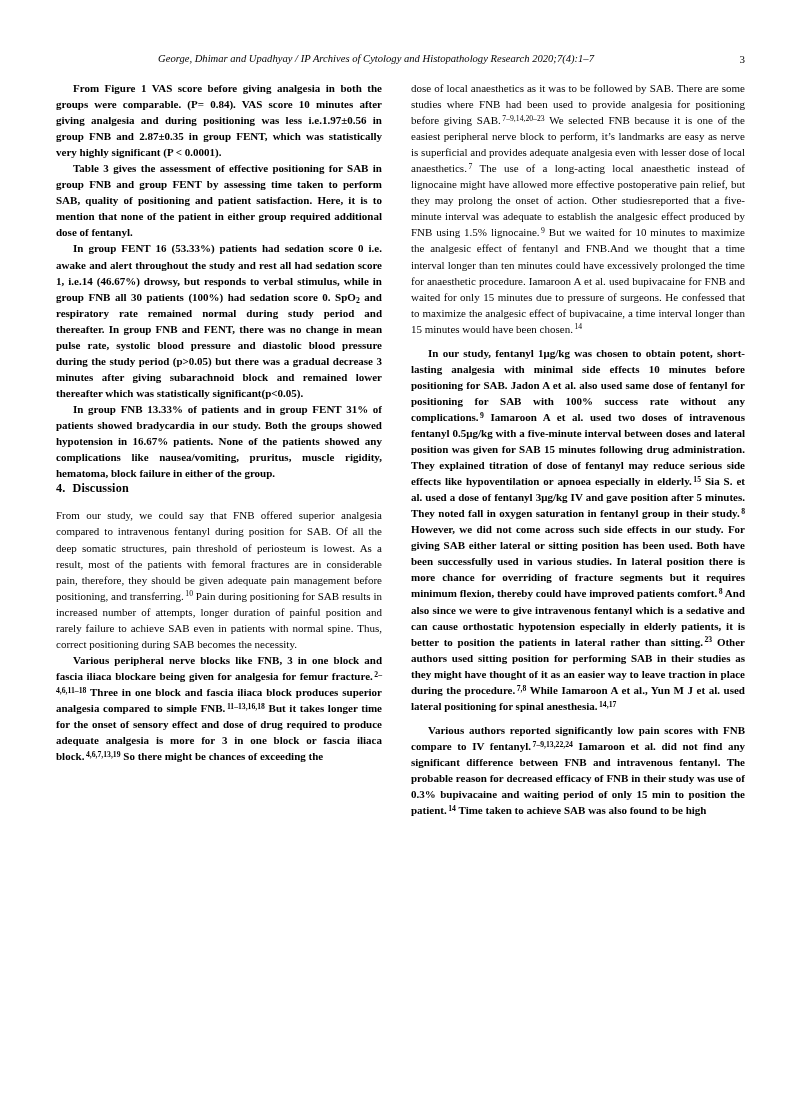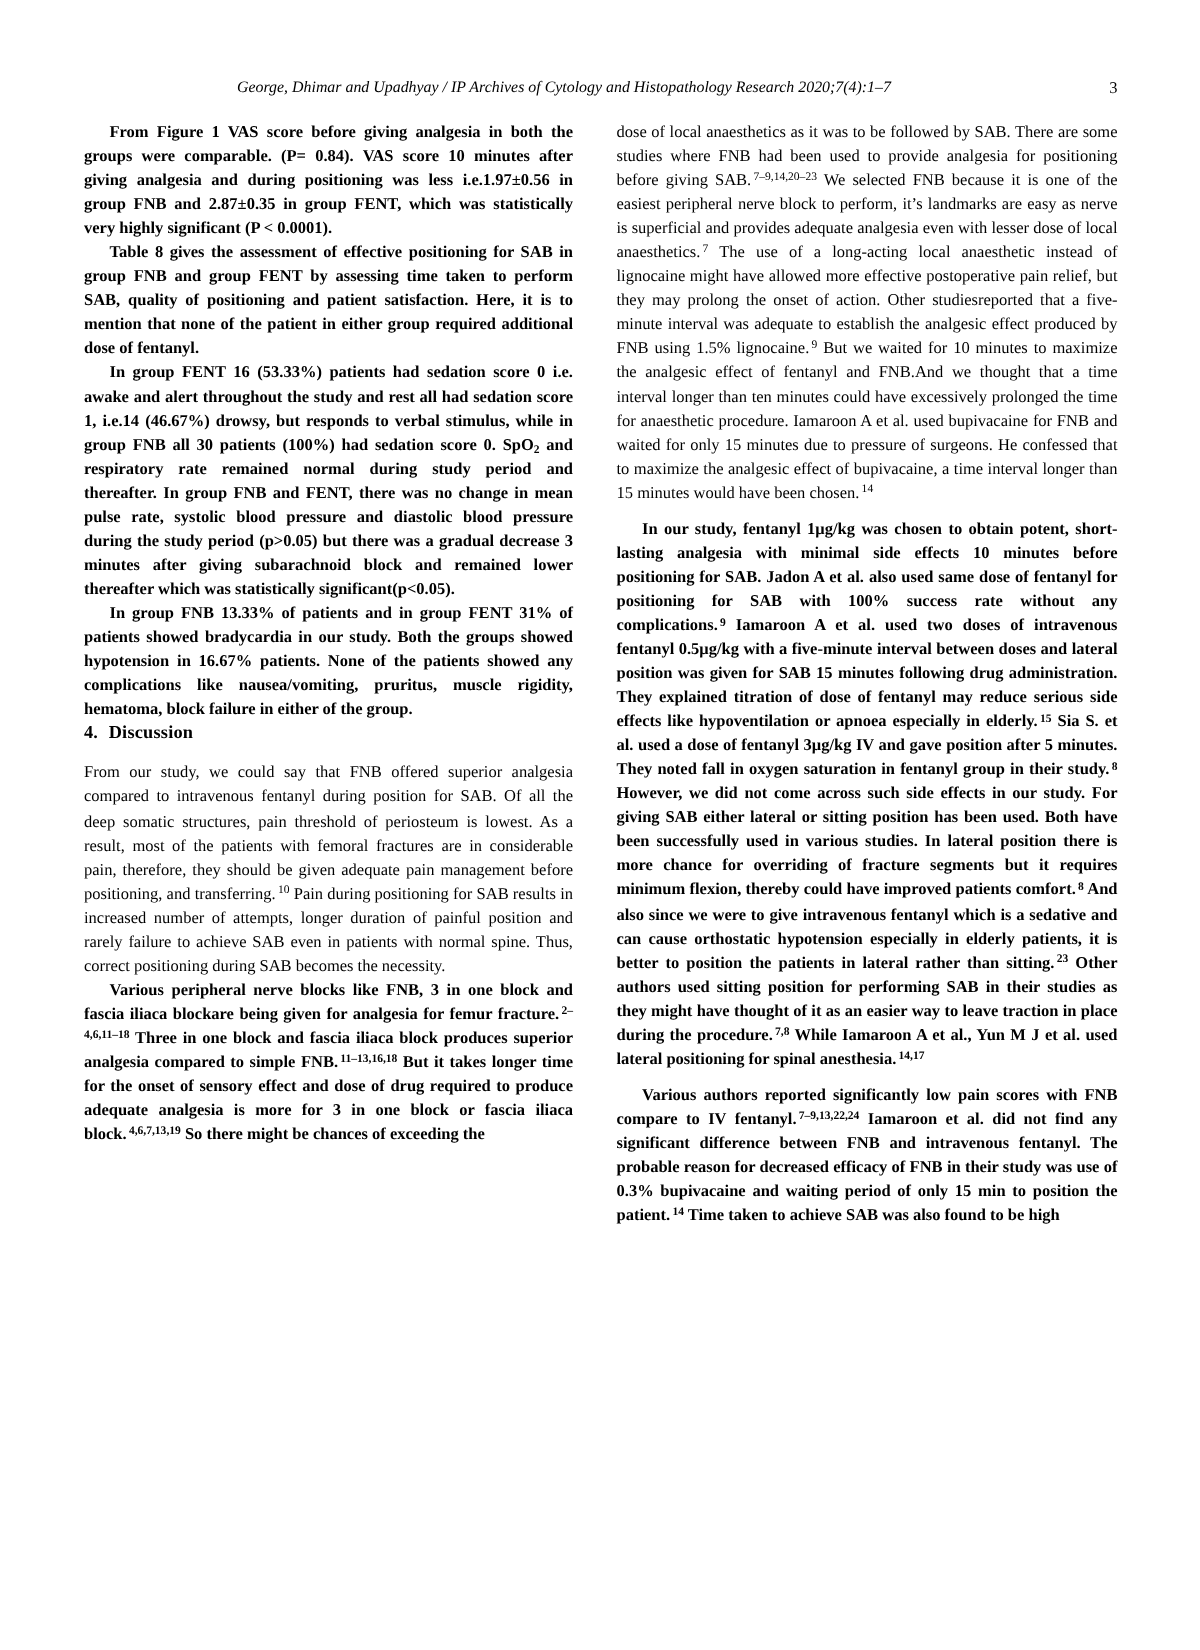--- a/index.html
+++ b/index.html
@@ -113,21 +113,21 @@
   </div>
 
   <div class="columns">
 
     <div class="col col-left">
 
 
 
       <p class="para indent">From Figure 1 VAS score before giving analgesia in both the groups were comparable. (P= 0.84). VAS score 10 minutes after giving analgesia and during positioning was less i.e.1.97±0.56 in group FNB and 2.87±0.35 in group FENT, which was statistically very highly significant (P &lt; 0.0001).</p>
 
-      <p class="para indent">Table 8 gives the assessment of effective positioning for SAB in group FNB and group FENT by assessing time taken to perform SAB, quality of positioning and patient satisfaction. Here, it is to mention that none of the patient in either group required additional dose of fentanyl.</p>
+      <p class="para indent">Table 3 gives the assessment of effective positioning for SAB in group FNB and group FENT by assessing time taken to perform SAB, quality of positioning and patient satisfaction. Here, it is to mention that none of the patient in either group required additional dose of fentanyl.</p>
 
       <p class="para indent"><span>In group FENT 16 (53.33%) patients had sedation score 0 i.e. awake and alert throughout the study and rest all had sedation score 1, i.e.14 (46.67%) drowsy, but responds to verbal stimulus, while in group FNB all 30 patients (100%) had sedation score 0. SpO</span><sub>2</sub><span> and respiratory rate remained normal during study period and thereafter. In group FNB and FENT, there was no change in mean pulse rate, systolic blood pressure and diastolic blood pressure during the study period (p&gt;0.05) but there was a gradual decrease 3 minutes after giving subarachnoid block and remained lower thereafter which was statistically significant(p&lt;0.05).</span></p>
 
       <p class="para indent">In group FNB 13.33% of patients and in group FENT 31% of patients showed bradycardia in our study. Both the groups showed hypotension in 16.67% patients. None of the patients showed any complications like nausea/vomiting, pruritus, muscle rigidity, hematoma, block failure in either of the group.</p>
 
       <h2 class="section-head spaced-above">
         <span class="num">4.</span><span>Discussion</span>
       </h2>
 
       <p class="para"><span>From our study, we could say that FNB offered superior analgesia compared to intravenous fentanyl during position for SAB. Of all the deep somatic structures, pain threshold of periosteum is lowest. As a result, most of the patients with femoral fractures are in considerable pain, therefore, they should be given adequate pain management before positioning, and transferring.</span><sup class="refmark">10</sup><span> Pain during positioning for SAB results in increased number of attempts, longer duration of painful position and rarely failure to achieve SAB even in patients with normal spine. Thus, correct positioning during SAB becomes the necessity.</span></p>

